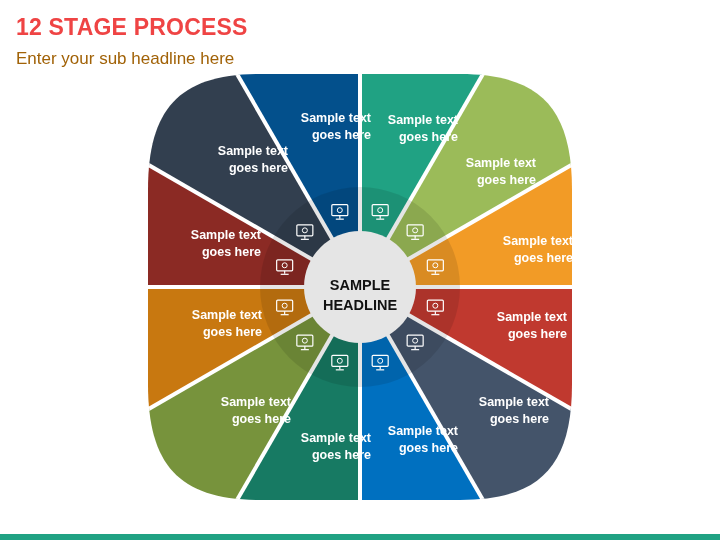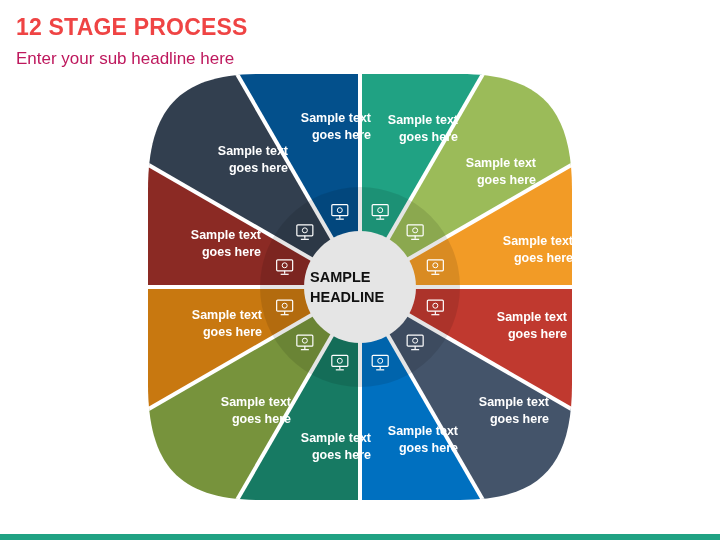--- a/index.html
+++ b/index.html
@@ -1,21 +1,21 @@
 <!DOCTYPE html>
 <html><head>
 <meta charset="utf-8">
 <style>
   html, body { margin: 0; padding: 0; }
   body { width: 720px; height: 540px; background: #ffffff; position: relative; overflow: hidden; font-family: "Liberation Sans", sans-serif; }
   .title { position: absolute; left: 16px; top: 14px; font-size: 23px; font-weight: bold; color: #ef4444; letter-spacing: 0.2px; }
-  .subtitle { position: absolute; left: 16px; top: 49px; font-size: 17px; color: #be185d; }
+  .subtitle { position: absolute; left: 16px; top: 49px; font-size: 17px; color: #a16207; }
   .diagram { position: absolute; left: 0; top: 0; }
   .seg-text { position: absolute; width: 110px; text-align: right; color: #fff; font-size: 12.5px; font-weight: bold; line-height: 17px; transform: translate(-50%, -50%); }
-  .center-text { position: absolute; left: 360px; top: 287px; transform: translate(-50%, -50%); width: 100px; font-size: 14.5px; font-weight: bold; color: #111; line-height: 20px; }
+  .center-text { position: absolute; left: 360px; top: 295px; transform: translate(-50%, -50%); width: 100px; text-align: center; font-size: 14.5px; font-weight: bold; color: #111; line-height: 20px; }
   .bottom-bar { position: absolute; left: 0; top: 534px; width: 720px; height: 6px; }
 </style>
 </head>
 <body>
 
 <div class="title">12 STAGE PROCESS</div>
 <div class="subtitle">Enter your sub headline here</div>
 
 <svg class="diagram" width="720" height="540" viewBox="0 0 720 540">
   <defs>

